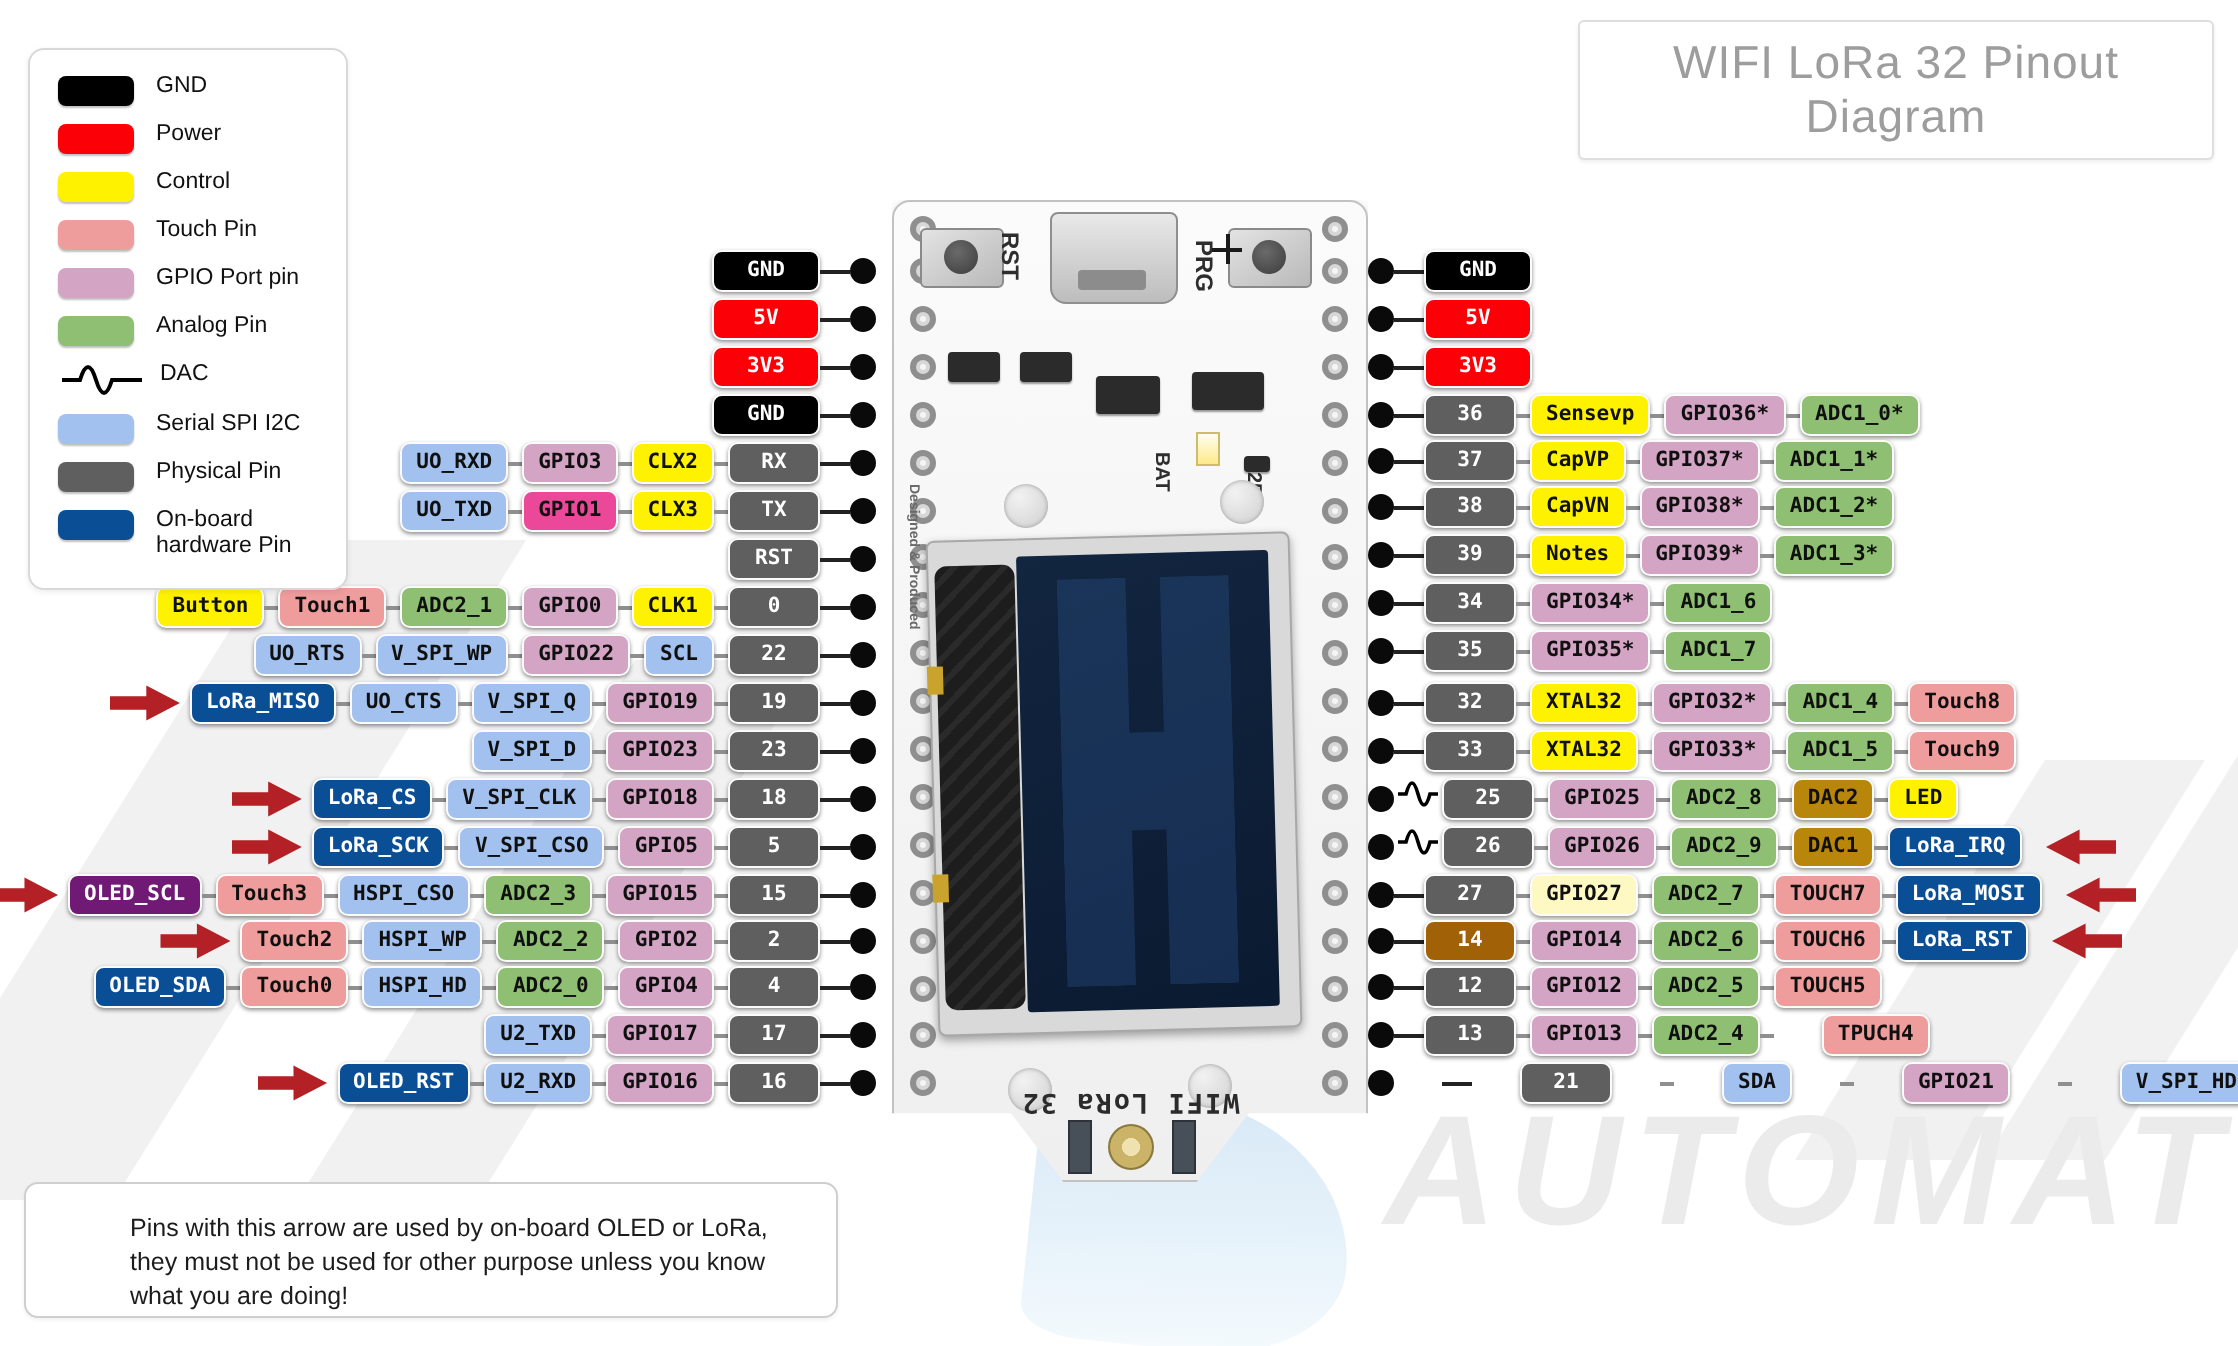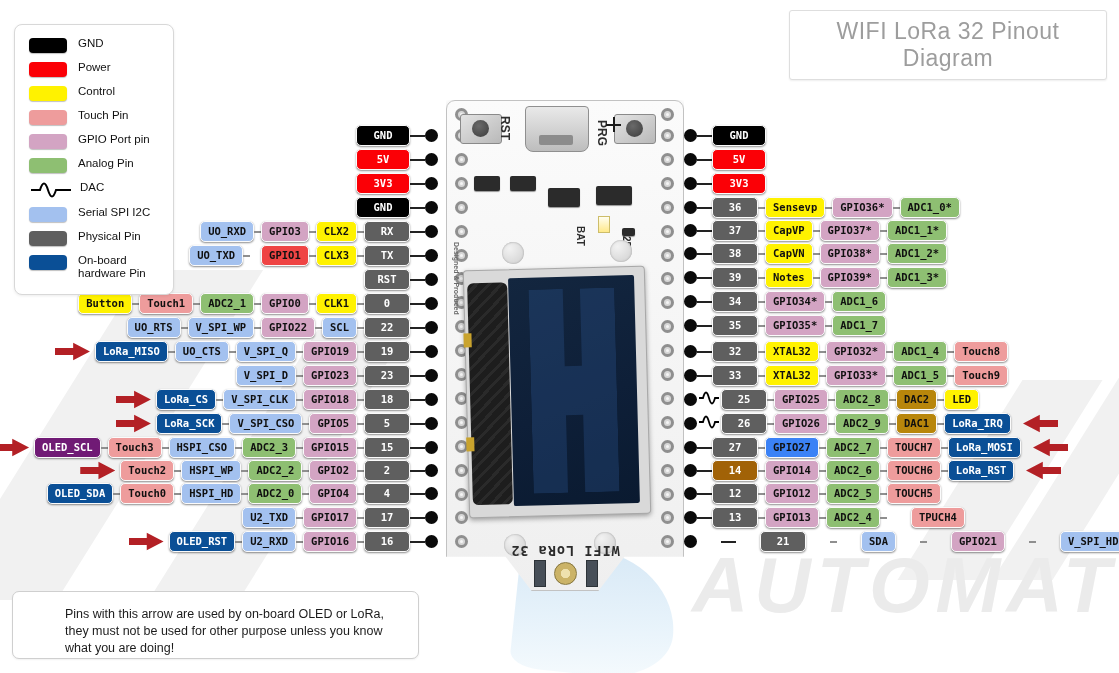--- a/index.html
+++ b/index.html
@@ -184,21 +184,21 @@
         <span class="jlink"></span>
         <span class="pill t-control" style="background: rgb(255, 242, 0); color: rgb(16, 16, 16);">CLX2</span>
         <span class="jlink"></span>
         <span class="pill t-phys" style="background: rgb(95, 95, 95); color: rgb(255, 255, 255);">RX</span>
         <span class="lead"></span>
         <span class="dot"></span>
       </div>
       <div class="lrow" style="top: 245px;">
         <span class="pill t-serial" style="background: rgb(163, 193, 239); color: rgb(16, 16, 16);">UO_TXD</span>
         <span class="jlink"></span>
-        <span class="pill t-gpio" style="background: #ef4444; color: rgb(16, 16, 16); margin-left: 11px;">GPIO1</span>
+        <span class="pill t-gpio" style="background: #ec4899; color: rgb(16, 16, 16);">GPIO1</span>
         <span class="jlink"></span>
         <span class="pill t-control" style="background: rgb(255, 242, 0); color: rgb(16, 16, 16);">CLX3</span>
         <span class="jlink"></span>
         <span class="pill t-phys" style="background: rgb(95, 95, 95); color: rgb(255, 255, 255);">TX</span>
         <span class="lead"></span>
         <span class="dot"></span>
       </div>
       <div class="lrow" style="top: 269px;">
         <span class="pill t-phys" style="background: rgb(95, 95, 95); color: rgb(255, 255, 255);">RST</span>
         <span class="lead"></span>
@@ -479,21 +479,21 @@
         <span class="pill t-dac" style="background: rgb(184, 134, 11); color: rgb(16, 16, 16);">DAC1</span>
         <span class="jlink"></span>
         <span class="pill t-onboard" style="background: rgb(10, 79, 150); color: rgb(255, 255, 255);">LoRa_IRQ</span>
         <span class="arr l" style="background: rgb(179, 32, 37);"></span>
       </div>
       <div class="rrow" style="top: 437px;">
         <span class="dot"></span>
         <span class="lead"></span>
         <span class="pill t-phys" style="background: rgb(95, 95, 95); color: rgb(255, 255, 255);">27</span>
         <span class="jlink"></span>
-        <span class="pill t-gpio" style="background: #3b82f6; color: rgb(16, 16, 16); text-align: center;">GPIO27</span>
+        <span class="pill t-gpio" style="background: #fef9c3; color: rgb(16, 16, 16); text-align: center;">GPIO27</span>
         <span class="jlink"></span>
         <span class="pill t-analog" style="background: rgb(142, 191, 114); color: rgb(16, 16, 16);">ADC2_7</span>
         <span class="jlink"></span>
         <span class="pill t-touch" style="background: rgb(238, 156, 156); color: rgb(16, 16, 16);">TOUCH7</span>
         <span class="jlink"></span>
         <span class="pill t-onboard" style="background: rgb(10, 79, 150); color: rgb(255, 255, 255);">LoRa_MOSI</span>
         <span class="arr l" style="background: rgb(179, 32, 37);"></span>
       </div>
       <div class="rrow" style="top: 460px;">
         <span class="dot"></span>

